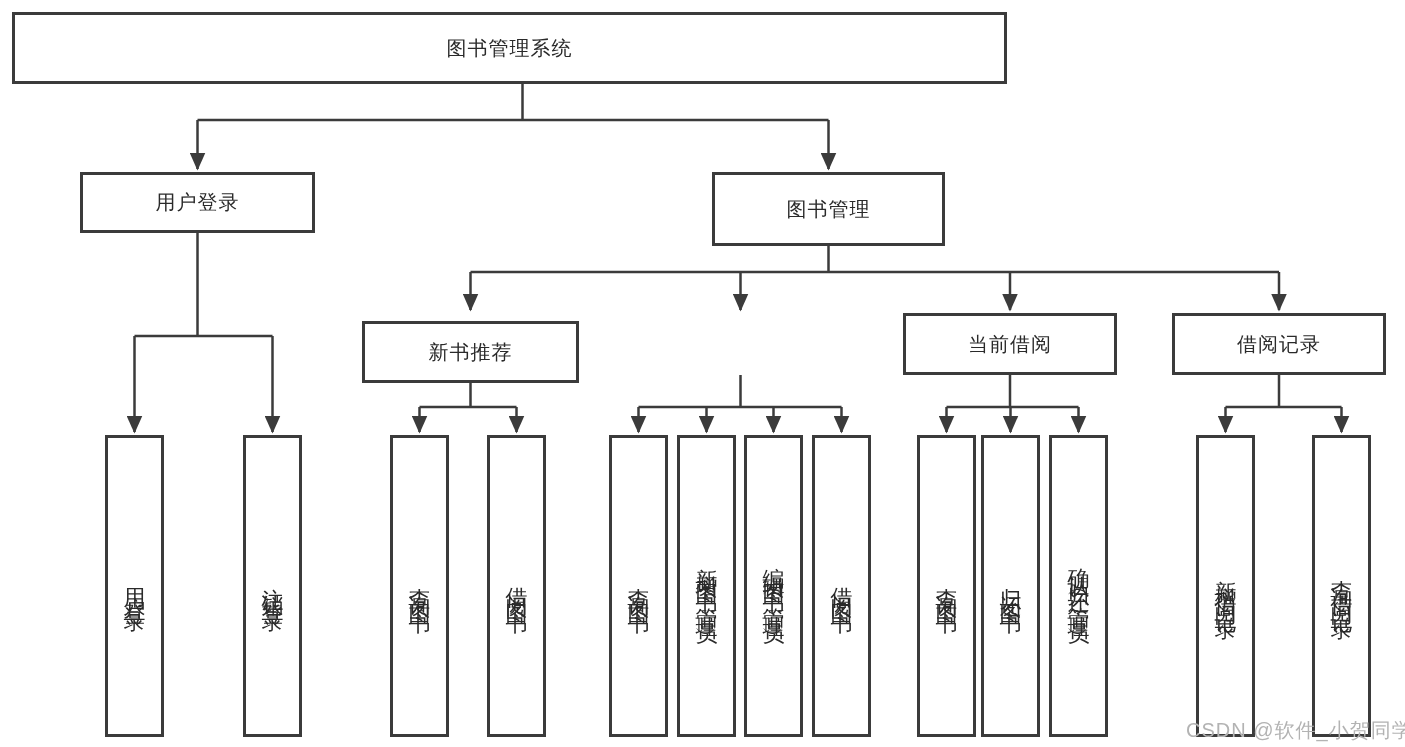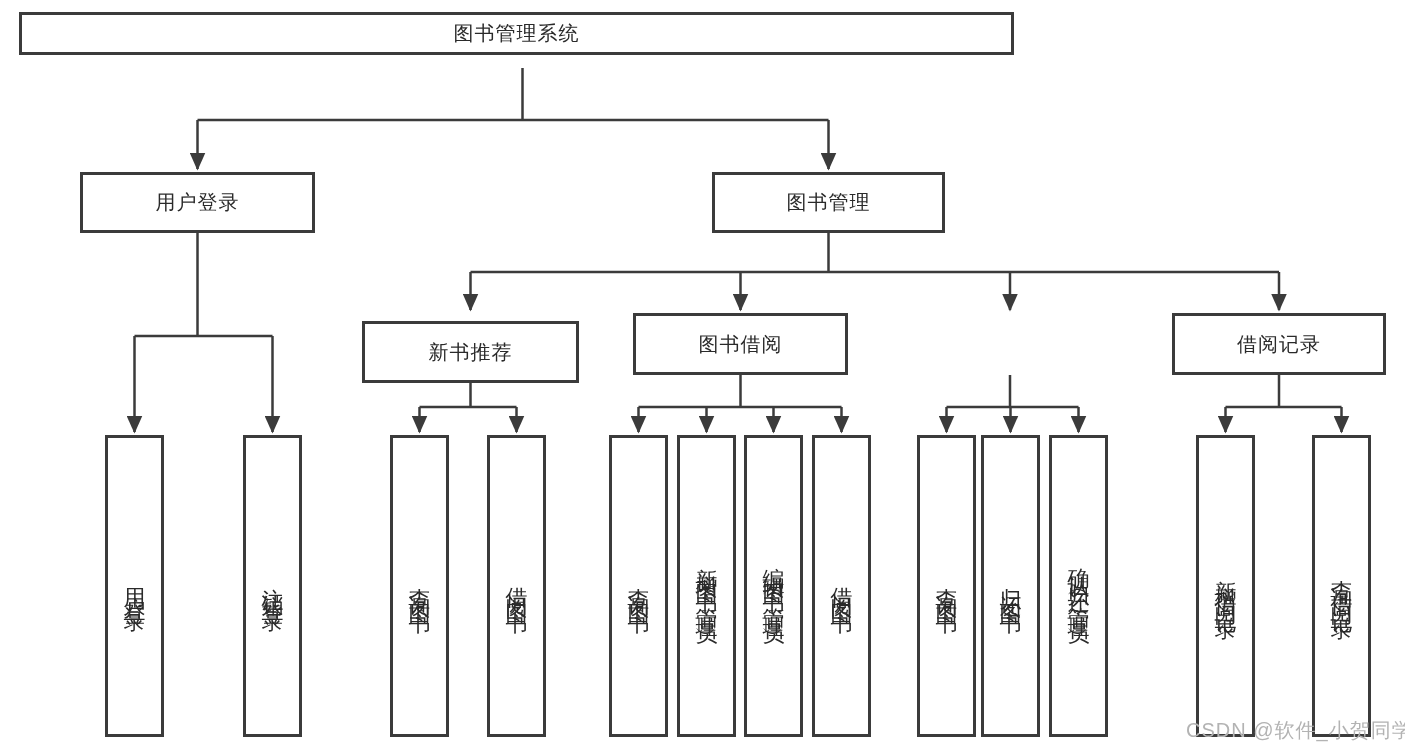--- a/index.html
+++ b/index.html
@@ -63,36 +63,36 @@
     <path d="M1010,375 V407 M946.5,407 H1078.5"></path>
     <path d="M946.5,407 V432" marker-end="url(#arw)"></path>
     <path d="M1010.5,407 V432" marker-end="url(#arw)"></path>
     <path d="M1078.5,407 V432" marker-end="url(#arw)"></path>
 
     <path d="M1279,375 V407 M1225.5,407 H1341.5"></path>
     <path d="M1225.5,407 V432" marker-end="url(#arw)"></path>
     <path d="M1341.5,407 V432" marker-end="url(#arw)"></path>
   </svg>
 
-  <div class="node" style="left:19px;top:12px;width:995px;height:43px">
+  <div class="node" style="left:12px;top:12px;width:995px;height:72px">
     <span class="lbl">图书管理系统</span>
   </div>
 
   <div class="node" style="left:80px;top:172px;width:235px;height:61px">
     <span class="lbl">用户登录</span>
   </div>
-  <div class="node" style="left:712px;top:172px;width:233px;height:61px">
+  <div class="node" style="left:712px;top:172px;width:233px;height:74px">
     <span class="lbl">图书管理</span>
   </div>
 
   <div class="node" style="left:362px;top:321px;width:217px;height:62px">
     <span class="lbl">新书推荐</span>
   </div>
-  <div class="node" style="left:633px;top:313px;width:215px;height:62px">
-    <span class="lbl">图书借阅</span>
+  <div class="node" style="left:903px;top:313px;width:214px;height:62px">
+    <span class="lbl">当前借阅</span>
   </div>
   <div class="node" style="left:1172px;top:313px;width:214px;height:62px">
     <span class="lbl">借阅记录</span>
   </div>
 
   <div class="node v" style="left:105px;top:435px;width:59px;height:302px">
     <span class="lbl">用户登录</span>
   </div>
   <div class="node v" style="left:243px;top:435px;width:59px;height:302px">
     <span class="lbl">注销登录</span>

